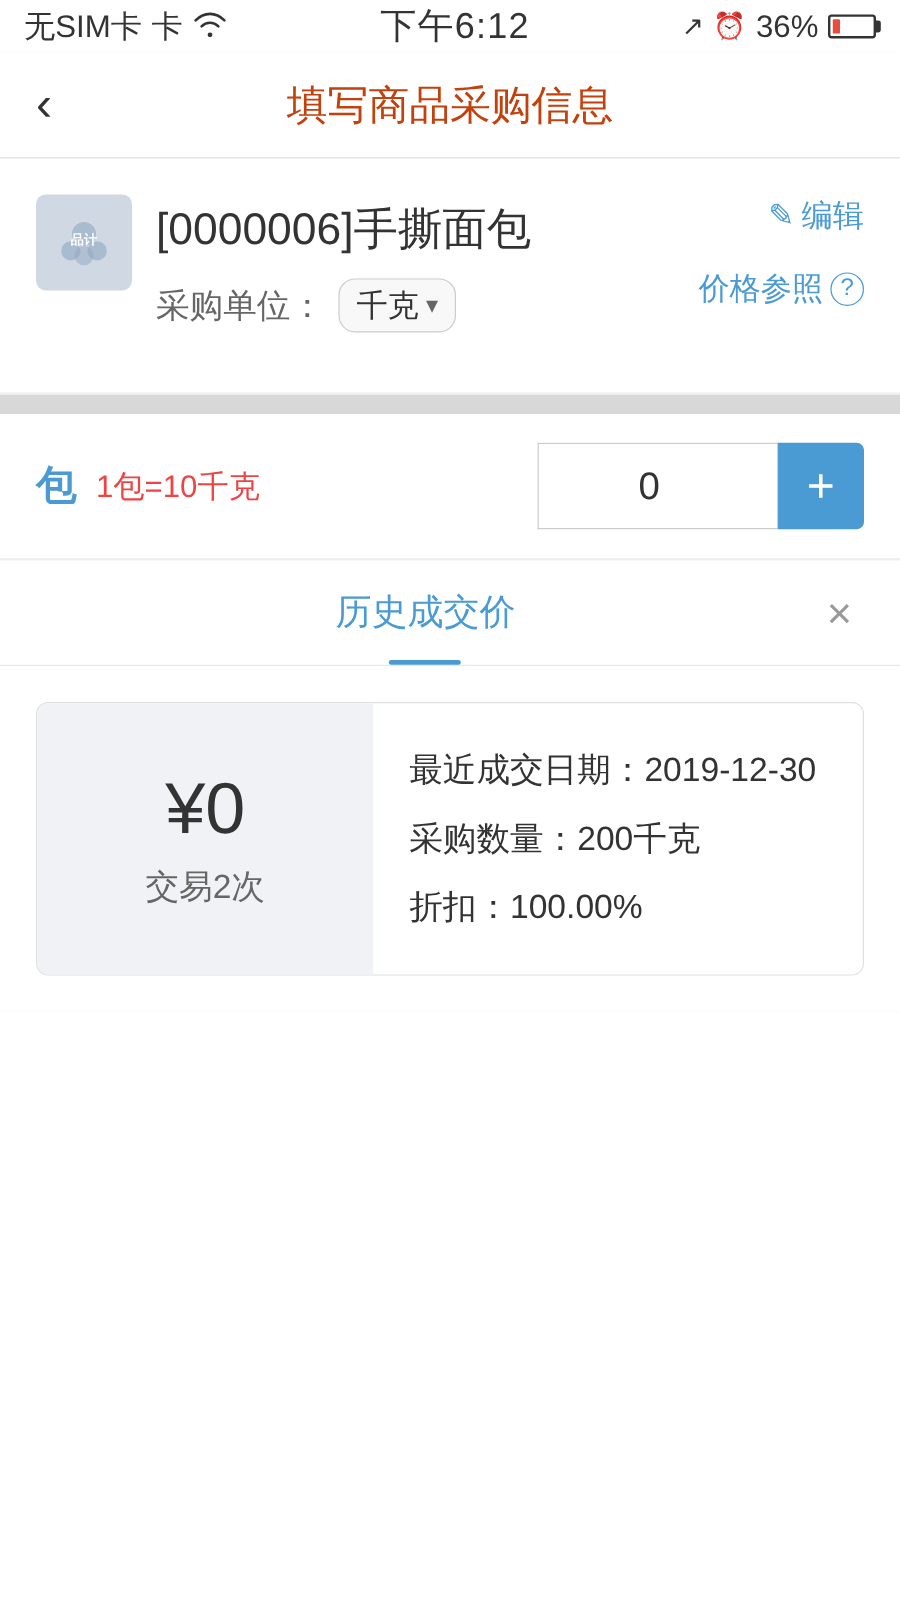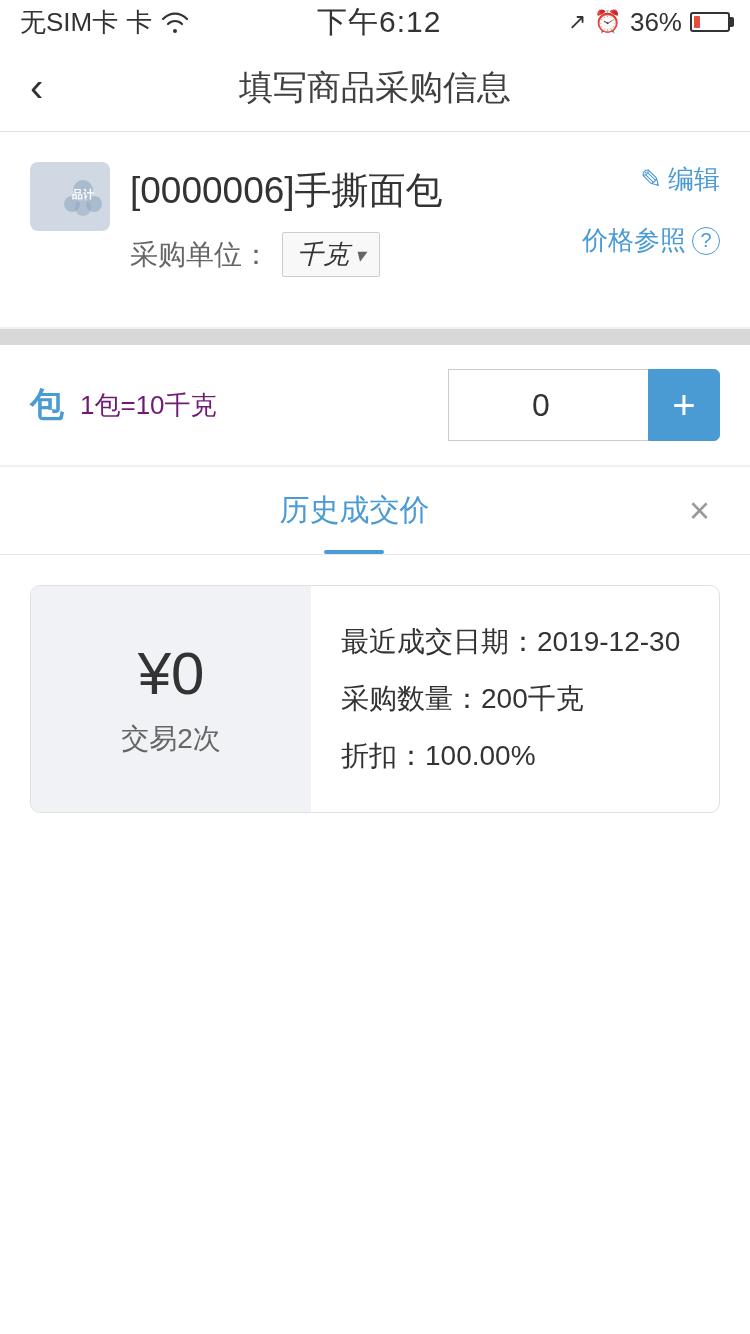--- a/index.html
+++ b/index.html
@@ -17,21 +17,21 @@
       display: flex;
       justify-content: space-between;
       align-items: center;
       height: 44px;
       padding: 0 20px;
       background: #fff;
       font-size: 28px;
     }
     .status-left {
       display: flex;
-      align-items: flex-end;
+      align-items: center;
       gap: 8px;
       font-size: 26px;
     }
     .status-center {
       font-size: 30px;
       font-weight: 500;
       letter-spacing: 1px;
     }
     .status-right {
       display: flex;
@@ -88,21 +88,21 @@
       cursor: pointer;
       padding: 10px;
       margin-left: -10px;
     }
     .nav-title {
       position: absolute;
       left: 50%;
       transform: translateX(-50%);
       font-size: 34px;
       font-weight: 500;
-      color: #404040;
+      color: #c2410c;
     }
 
     
     .product-card {
       background: #fff;
       padding: 30px;
       margin-bottom: 2px;
     }
     .product-header {
       display: flex;
@@ -110,26 +110,26 @@
       align-items: flex-start;
       margin-bottom: 20px;
     }
     .product-left {
       display: flex;
       align-items: flex-start;
       gap: 20px;
     }
     .product-thumbnail {
       width: 80px;
-      height: 69px;
+      height: 80px;
       background: #d0d8e4;
       border-radius: 8px;
       display: flex;
       align-items: center;
-      justify-content: flex-end;
+      justify-content: center;
       flex-shrink: 0;
     }
     .product-info {
       display: flex;
       flex-direction: column;
       gap: 16px;
     }
     .product-name {
       font-size: 37px;
       font-weight: 500;
@@ -140,30 +140,29 @@
       display: flex;
       align-items: center;
       gap: 12px;
     }
     .unit-label {
       font-size: 28px;
       color: #666;
     }
     .unit-dropdown {
       border: 1px solid #ccc;
-      border-radius: 2px;
+      border-radius: 14px;
       padding: 4px 14px;
       font-size: 26px;
       color: #333;
       background: #f8f8f8;
       display: flex;
       align-items: center;
       gap: 6px;
       cursor: pointer;
-      font-style: italic;
     }
     .unit-dropdown-arrow {
       font-size: 20px;
       color: #666;
     }
     .edit-link {
       font-size: 26px;
       color: #4a9ad4;
       display: flex;
       align-items: center;
@@ -206,21 +205,21 @@
       align-items: center;
       gap: 16px;
     }
     .quantity-unit-badge {
       font-size: 34px;
       font-weight: 600;
       color: #4a9ad4;
     }
     .quantity-conversion {
       font-size: 26px;
-      color: #701a75;
+      color: #ef4444;
     }
     .quantity-control {
       display: flex;
       align-items: center;
       gap: 0;
     }
     .quantity-input {
       width: 200px;
       height: 72px;
       border: 1px solid #ccc;

